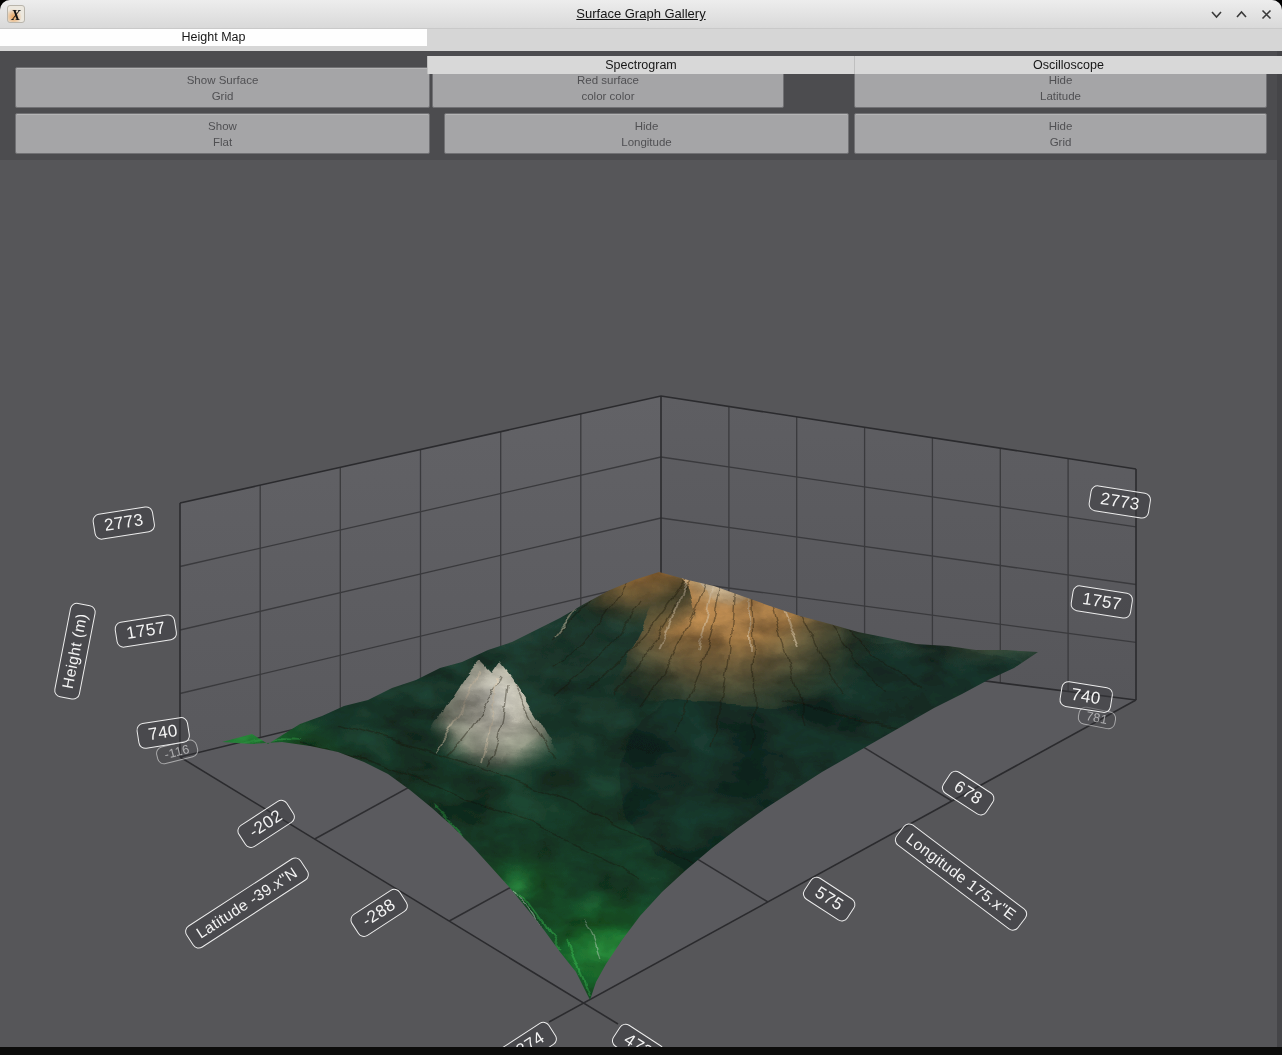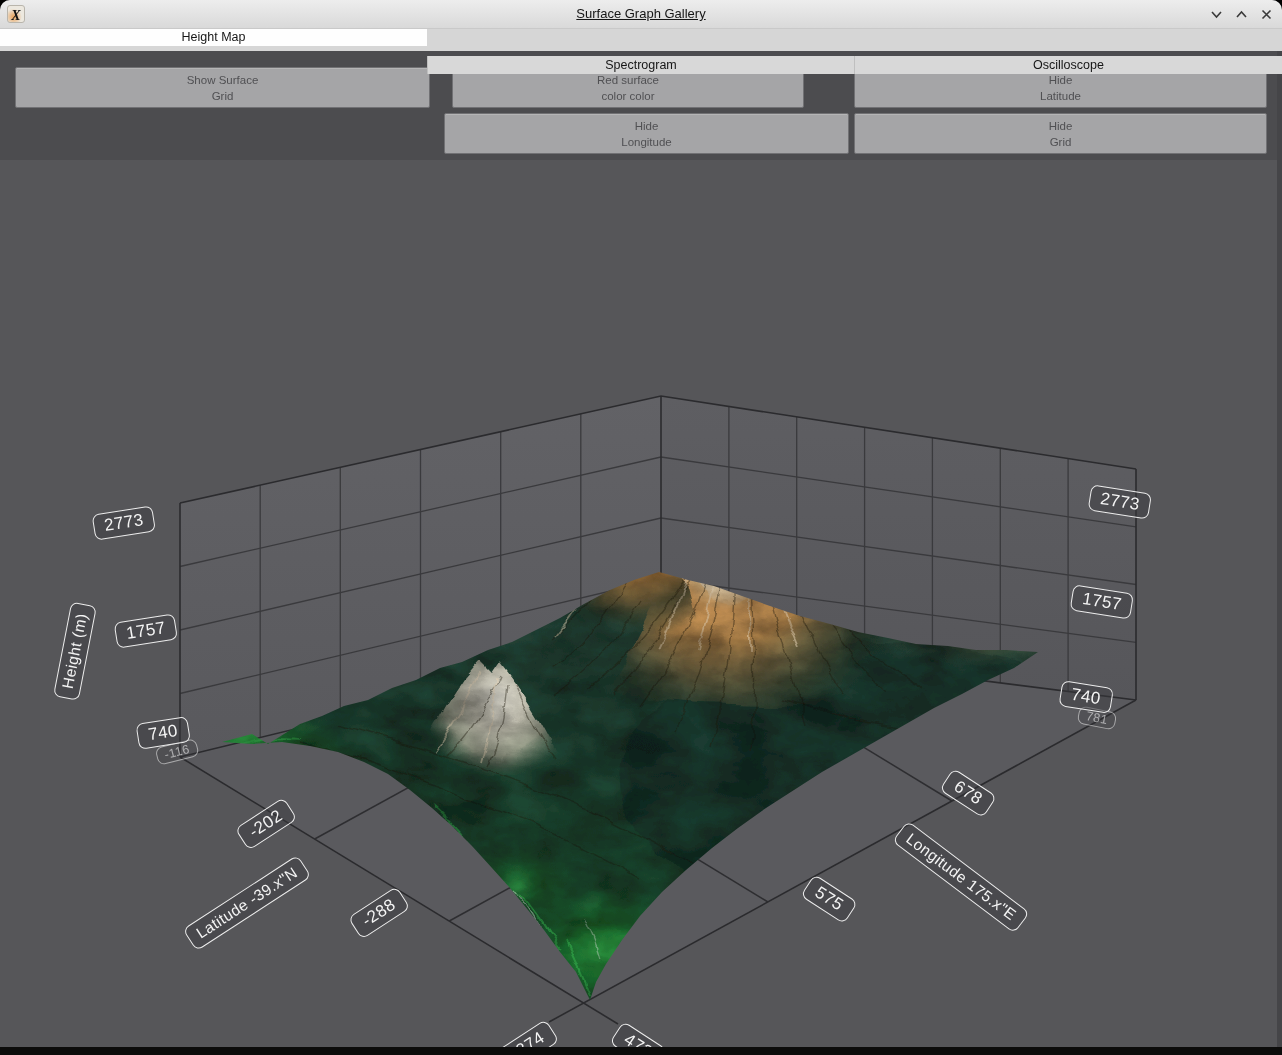--- a/index.html
+++ b/index.html
@@ -244,27 +244,31 @@
 
   <div class="chip" style="left:968px;top:793px;--rot:33deg;">678</div>
   <div class="chip" style="left:829px;top:899px;--rot:33deg;">575</div>
   <div class="chip" style="left:638px;top:1046px;--rot:33deg;">472</div>
   <div class="chip axis-title" style="left:961px;top:877px;--rot:37deg;">Longitude 175.x"E</div>
 
   <div class="tbtn" style="left:15px;top:67px;width:415px;height:41px;">
     <span>Show Surface</span>
     <span>Grid</span>
   </div>
-  <div class="tbtn" style="left:452px;top:67px;width:352px;height:41px;">
+  <div class="tbtn" style="left:432px;top:67px;width:352px;height:41px;">
     <span>Red surface</span>
     <span>color color</span>
   </div>
   <div class="tbtn" style="left:854px;top:67px;width:413px;height:41px;">
     <span>Hide</span>
     <span>Latitude</span>
+  </div>
+  <div class="tbtn" style="left:15px;top:113px;width:415px;height:41px;">
+    <span>Show</span>
+    <span>Flat</span>
   </div>
   <div class="tbtn" style="left:444px;top:113px;width:405px;height:41px;">
     <span>Hide</span>
     <span>Longitude</span>
   </div>
   <div class="tbtn" style="left:854px;top:113px;width:413px;height:41px;">
     <span>Hide</span>
     <span>Grid</span>
   </div>
 

